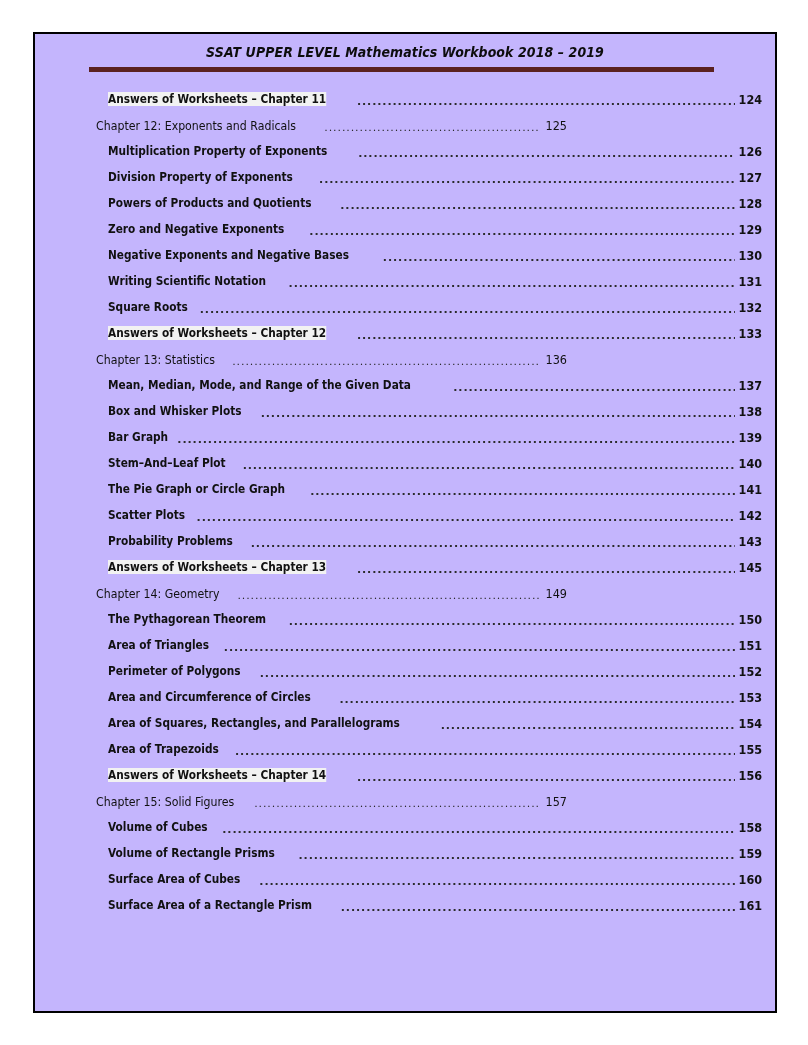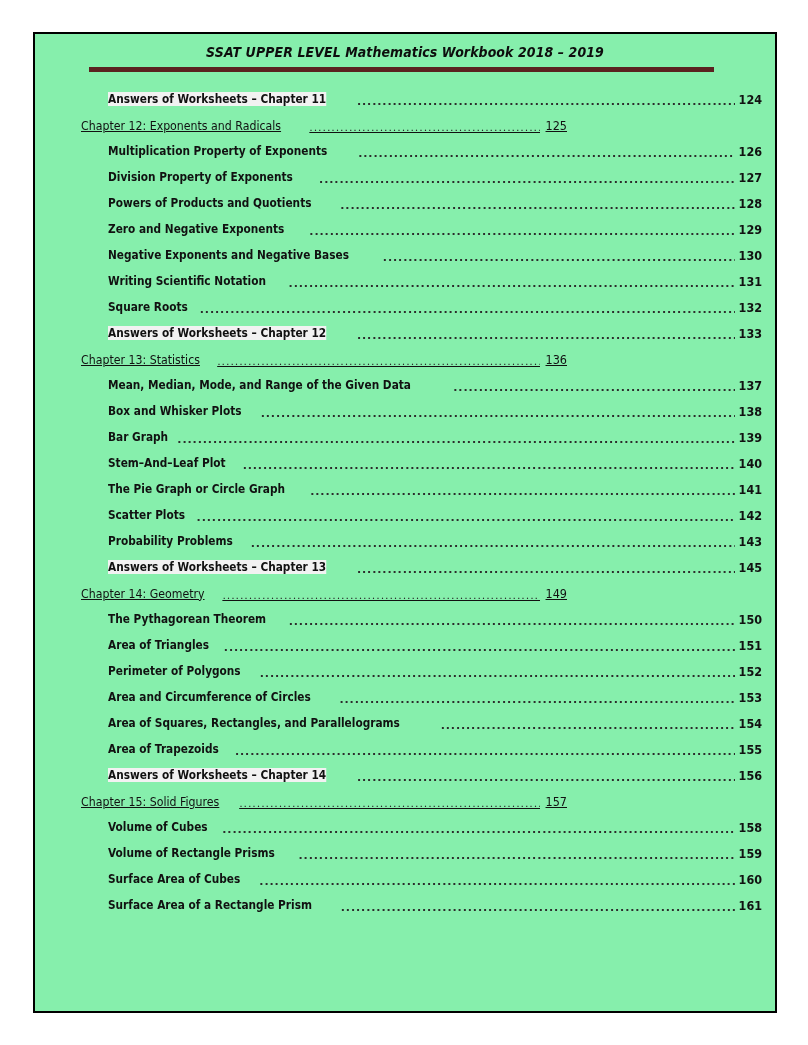--- a/index.html
+++ b/index.html
@@ -15,21 +15,21 @@
   }
 
   .page-sheet {
     position: absolute;
     left: 33px;
     top: 32px;
     width: 744px;
     height: 981px;
     box-sizing: border-box;
     border: 2px solid #000000;
-    background: #86efac;
+    background: #c4b5fd;
     overflow: hidden;
   }
 
   
   .doc-header {
     position: absolute;
     left: 0;
     top: 0;
     width: 100%;
     height: 42px;
@@ -92,25 +92,24 @@
   .toc-row .pagenum {
     display: inline-block;
     font-size: 12.5px;
     transform: scaleX(0.9);
     transform-origin: right center;
     text-align: right;
   }
 
   
   .toc-row.level-chapter {
-    padding-left: 46px;
+    padding-left: 61px;
     padding-right: 208px;
     font-size: 12.5px;
     font-weight: normal;
-    text-decoration: underline;
   }
   .toc-row.level-chapter .pagenum {
     min-width: 26px;
   }
 
   
   .toc-row.level-entry {
     padding-left: 73px;
     padding-right: 13px;
     font-size: 12px;

